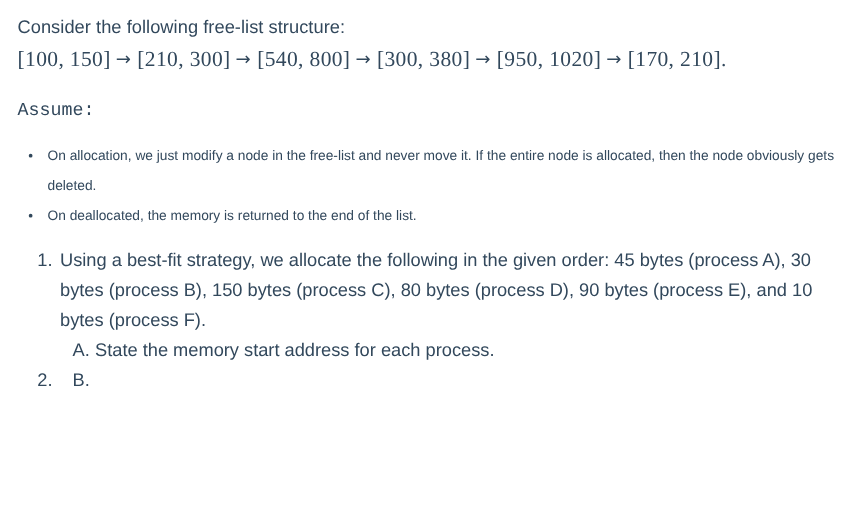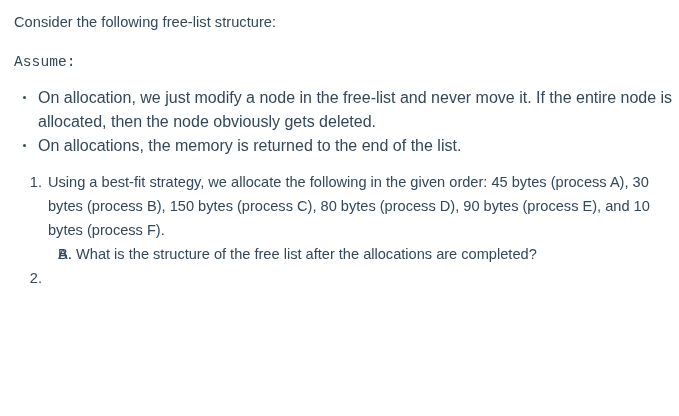--- a/index.html
+++ b/index.html
@@ -65,21 +65,21 @@
 
   
   ul.bullets {
     list-style: none;
     margin: 12px 0 0 0;
     padding: 0;
   }
   ul.bullets > li {
     position: relative;
     padding-left: 24px;
-    font-size: 16px;
+    font-size: 11px;
     line-height: 24px;
     color: #32485c;
     margin: 0 0 0 0;
     max-width: 650px;
   }
   ul.bullets > li::before {
     content: "";
     position: absolute;
     left: 9px;
     top: 10px;
@@ -141,40 +141,43 @@
     line-height: 24px;
   }
 </style>
 </head>
 <body>
 
 <div class="page">
 
   <p class="para intro-line">Consider the following free-list structure:</p>
 
+  <div class="math-line">
+    <span class="node">[100, 150]</span><span class="arrow">→</span><span class="node">[210, 300]</span><span class="arrow">→</span><span class="node">[540, 800]</span><span class="arrow">→</span><span class="node">[300, 380]</span><span class="arrow">→</span><span class="node">[950, 1020]</span><span class="arrow">→</span><span class="node">[170, 210]</span><span>.</span>
+  </div>
 
   <p class="para assume-line">Assume:</p>
 
   <ul class="bullets">
     <li>On allocation, we just modify a node in the free-list and never move it. If the entire node is allocated, then the node obviously gets deleted.</li>
-    <li>On allocations, the memory is returned to the end of the list.</li>
+    <li>On deallocated, the memory is returned to the end of the list.</li>
   </ul>
 
 
   <ol class="questions">
     <li>
       <span class="marker">1.</span>
       <span>Using a best-fit strategy, we allocate the following in the given order: 45 bytes (process A), 30 bytes (process B), 150 bytes (process C), 80 bytes (process D), 90 bytes (process E), and 10 bytes (process F).</span>
       <ol class="sub-list">
         <li>
           <span class="marker">A.</span>
+          <span>State the memory start address for each process.</span>
         </li>
         <li>
           <span class="marker">B.</span>
-          <span>What is the structure of the free list after the allocations are completed?</span>
         </li>
       </ol>
     </li>
     <li>
       <span class="marker">2.</span>
     </li>
   </ol>
 
 </div>
 

